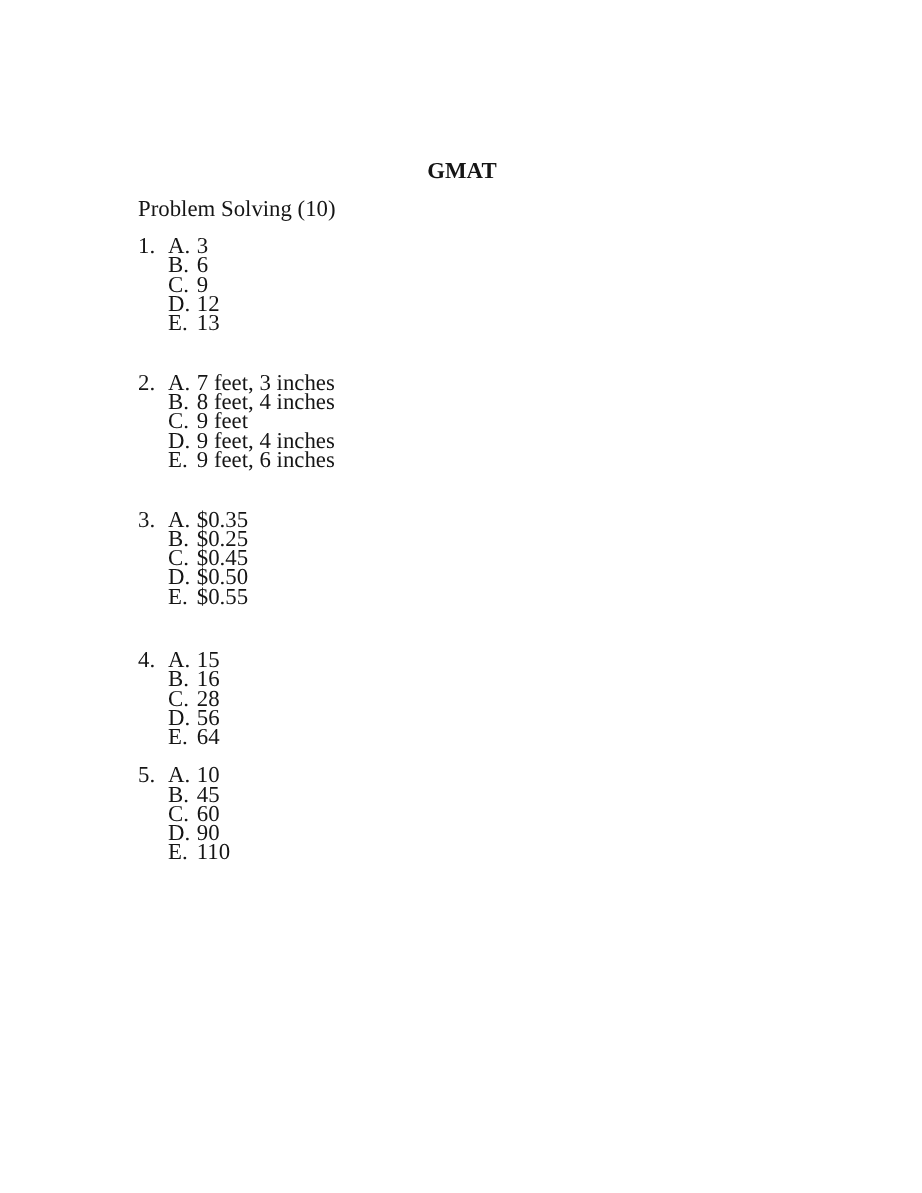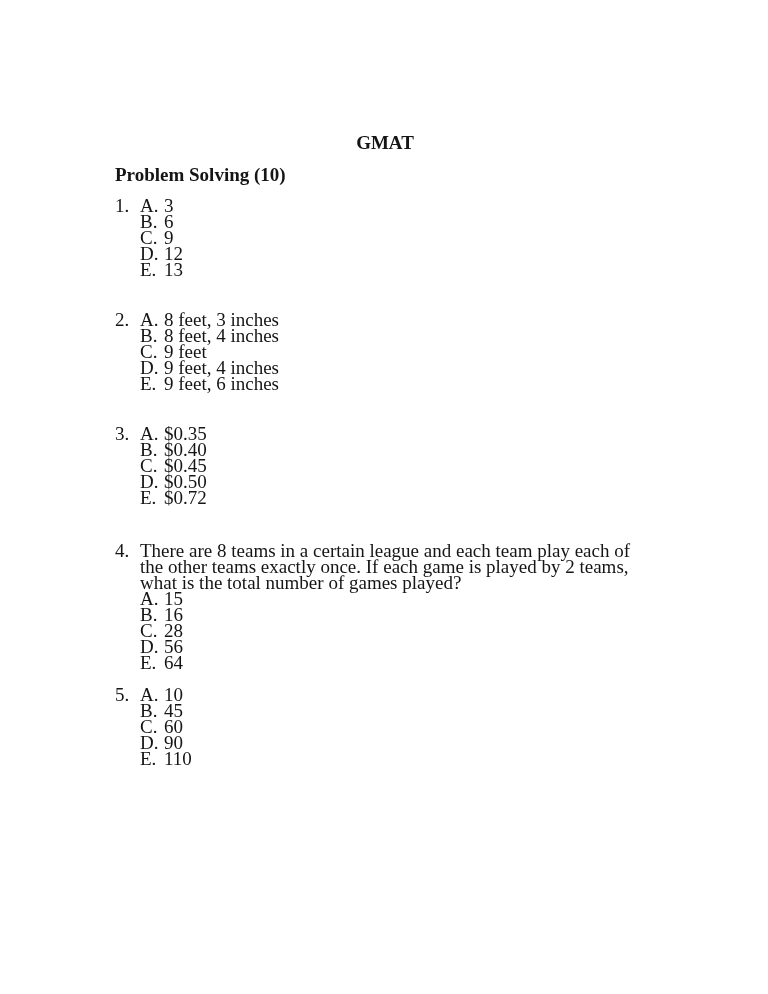--- a/index.html
+++ b/index.html
@@ -25,21 +25,21 @@
     padding: 87px 0 0 115px;
     width: 540px;
   }
   .title-block {
     text-align: center;
     font-weight: bold;
     margin: 0 0 16px 0;
   }
   .title-line { display: block; }
   .section-heading {
-    font-weight: bold;
+    font-weight: normal;
     margin: 0 0 15px 0;
   }
   .question {
     display: flex;
     align-items: flex-start;
   }
   .q-mb-a { margin-bottom: 34px; }
   .q-mb-b { margin-bottom: 34px; }
   .q-mb-c { margin-bottom: 37px; }
   .q-mb-d { margin-bottom: 16px; }
@@ -103,21 +103,21 @@
           <span class="otext">13</span>
         </div>
       </div>
     </div>
 
     <div class="question q-mb-b">
       <div class="qnum">2.</div>
       <div class="qbody">
         <div class="option">
           <span class="olet">A.</span>
-          <span class="otext">8 feet, 3 inches</span>
+          <span class="otext">7 feet, 3 inches</span>
         </div>
         <div class="option">
           <span class="olet">B.</span>
           <span class="otext">8 feet, 4 inches</span>
         </div>
         <div class="option">
           <span class="olet">C.</span>
           <span class="otext">9 feet</span>
         </div>
         <div class="option">
@@ -133,41 +133,40 @@
 
     <div class="question q-mb-c">
       <div class="qnum">3.</div>
       <div class="qbody">
         <div class="option">
           <span class="olet">A.</span>
           <span class="otext">$0.35</span>
         </div>
         <div class="option">
           <span class="olet">B.</span>
-          <span class="otext">$0.40</span>
+          <span class="otext">$0.25</span>
         </div>
         <div class="option">
           <span class="olet">C.</span>
           <span class="otext">$0.45</span>
         </div>
         <div class="option">
           <span class="olet">D.</span>
           <span class="otext">$0.50</span>
         </div>
         <div class="option">
           <span class="olet">E.</span>
-          <span class="otext">$0.72</span>
+          <span class="otext">$0.55</span>
         </div>
       </div>
     </div>
 
     <div class="question q-mb-d">
       <div class="qnum">4.</div>
       <div class="qbody">
-        <div class="qtext">There are 8 teams in a certain league and each team play each of the other teams exactly once. If each game is played by 2 teams, what is the total number of games played?</div>
         <div class="option">
           <span class="olet">A.</span>
           <span class="otext">15</span>
         </div>
         <div class="option">
           <span class="olet">B.</span>
           <span class="otext">16</span>
         </div>
         <div class="option">
           <span class="olet">C.</span>

